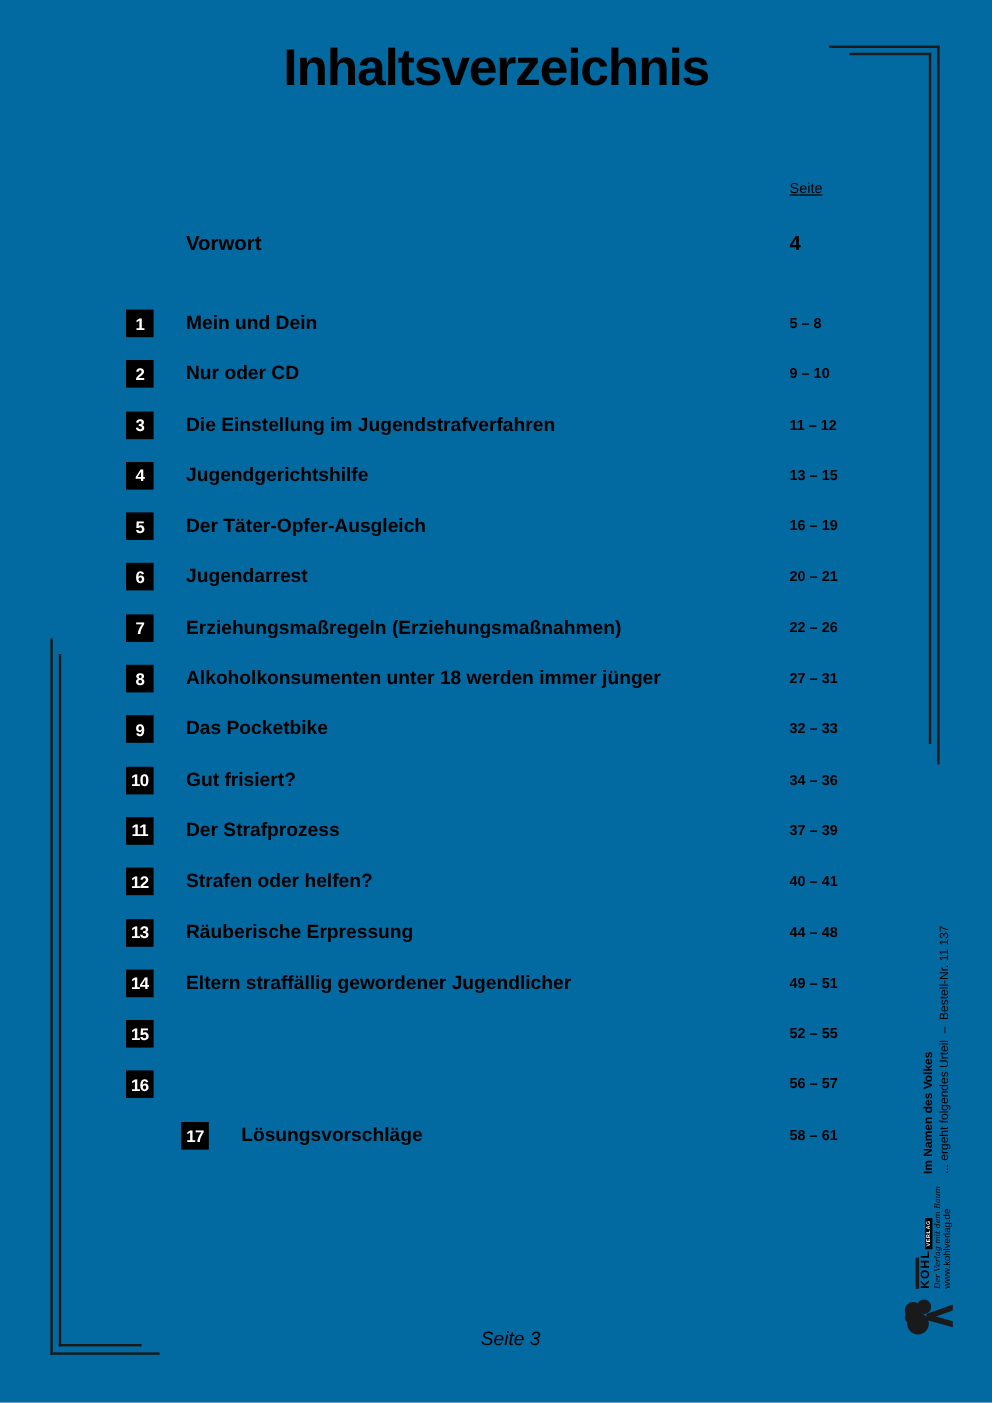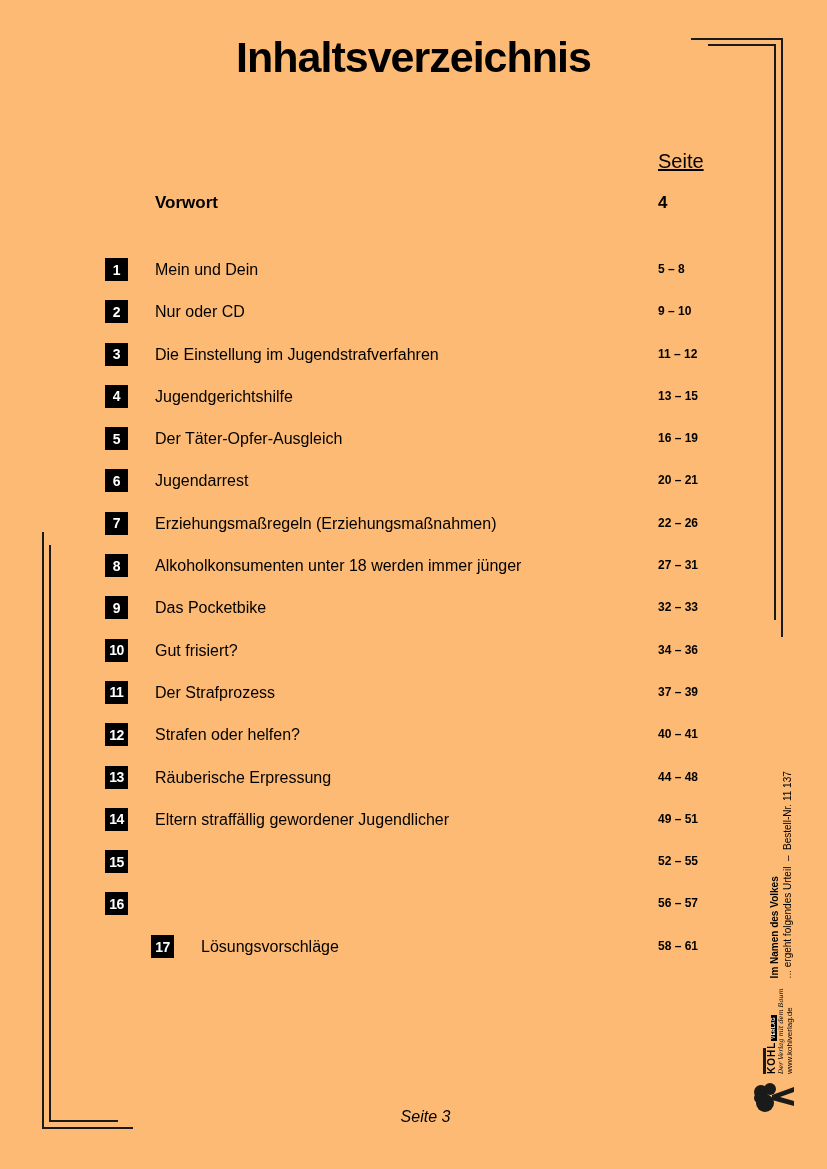--- a/index.html
+++ b/index.html
@@ -1,19 +1,19 @@
 <!DOCTYPE html>
 <html><head>
 <meta charset="utf-8">
 <style>
   html,body { margin:0; padding:0; background:#ffffff; }
   .page {
     position:relative;
     width:827px; height:1169px;
-    background:#fdba74;
+    background:#0369a1;
     font-family:"Liberation Sans", sans-serif;
     color:#000;
     overflow:hidden;
   }
 
   
   .page-title {
     position:absolute; top:33px; left:0; width:827px;
     margin:0; text-align:center;
     font-size:43px; font-weight:bold; letter-spacing:-1px;
@@ -27,21 +27,21 @@
   .tr-h2 { left:708px; top:44px;  width:68px; height:2px; }
   .tr-v2 { left:774px; top:44px;  width:2px;  height:576px; }
   .bl-v1 { left:42px;  top:532px; width:2px;  height:597px; }
   .bl-h1 { left:42px;  top:1127px;width:91px; height:2px; }
   .bl-v2 { left:49px;  top:545px; width:2px;  height:577px; }
   .bl-h2 { left:49px;  top:1120px;width:69px; height:2px; }
 
   
   .seite-label {
     position:absolute; left:658px; top:150px;
-    font-size:20px; text-decoration:underline;
+    font-size:12px; text-decoration:underline;
   }
 
   
   .vorwort-row {
     position:absolute; left:155px; top:193px; width:565px;
     font-size:17px; font-weight:bold;
   }
   .vorwort-row .vp { position:absolute; left:503px; top:0; }
 
   
@@ -51,21 +51,21 @@
     display:flex; align-items:flex-start;
     height:23px; margin-bottom:19.3px;
   }
   .toc-row.gap-before { margin-top:20px;padding-left:46px; }
   .badge {
     flex:none; width:23px; height:23px; background:#000;
     color:#fff; display:flex; align-items:center; justify-content:center;
     font-size:14px; font-weight:bold; letter-spacing:-0.5px;
   }
   .toc-title {
-    margin-left:27px; font-size:16px; font-weight:normal;
+    margin-left:27px; font-size:16px; font-weight:bold;
     line-height:23px; white-space:nowrap;
   }
   .toc-pages {
     position:absolute; left:553px; top:0;
     font-size:12px; font-weight:bold; line-height:23px; white-space:pre;
   }
 
   
   .sidebar {
     position:absolute; left:737px; top:1115px;

